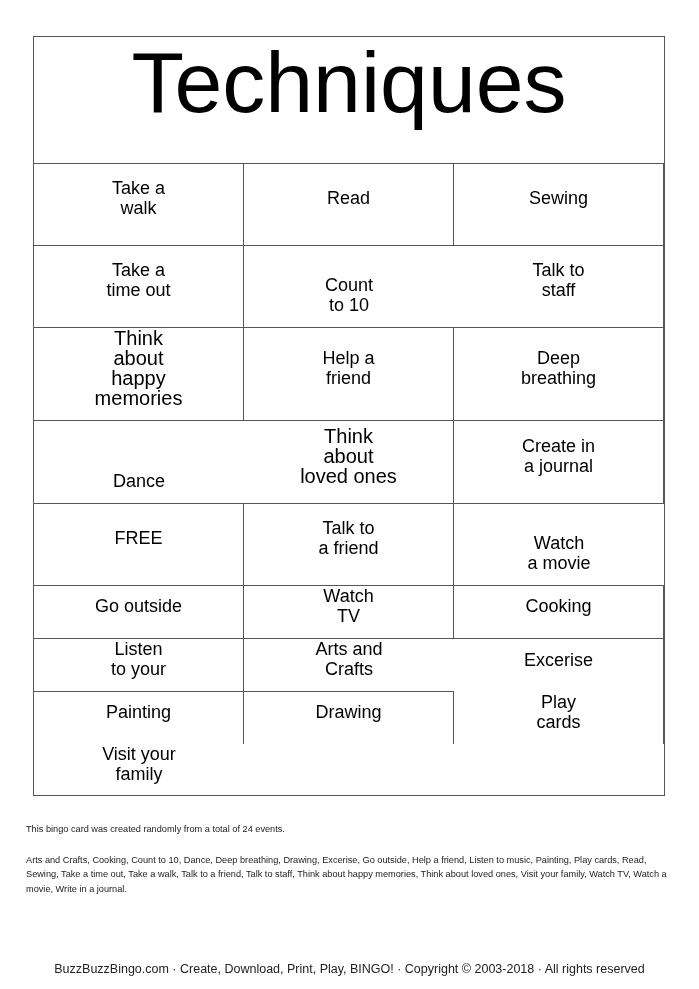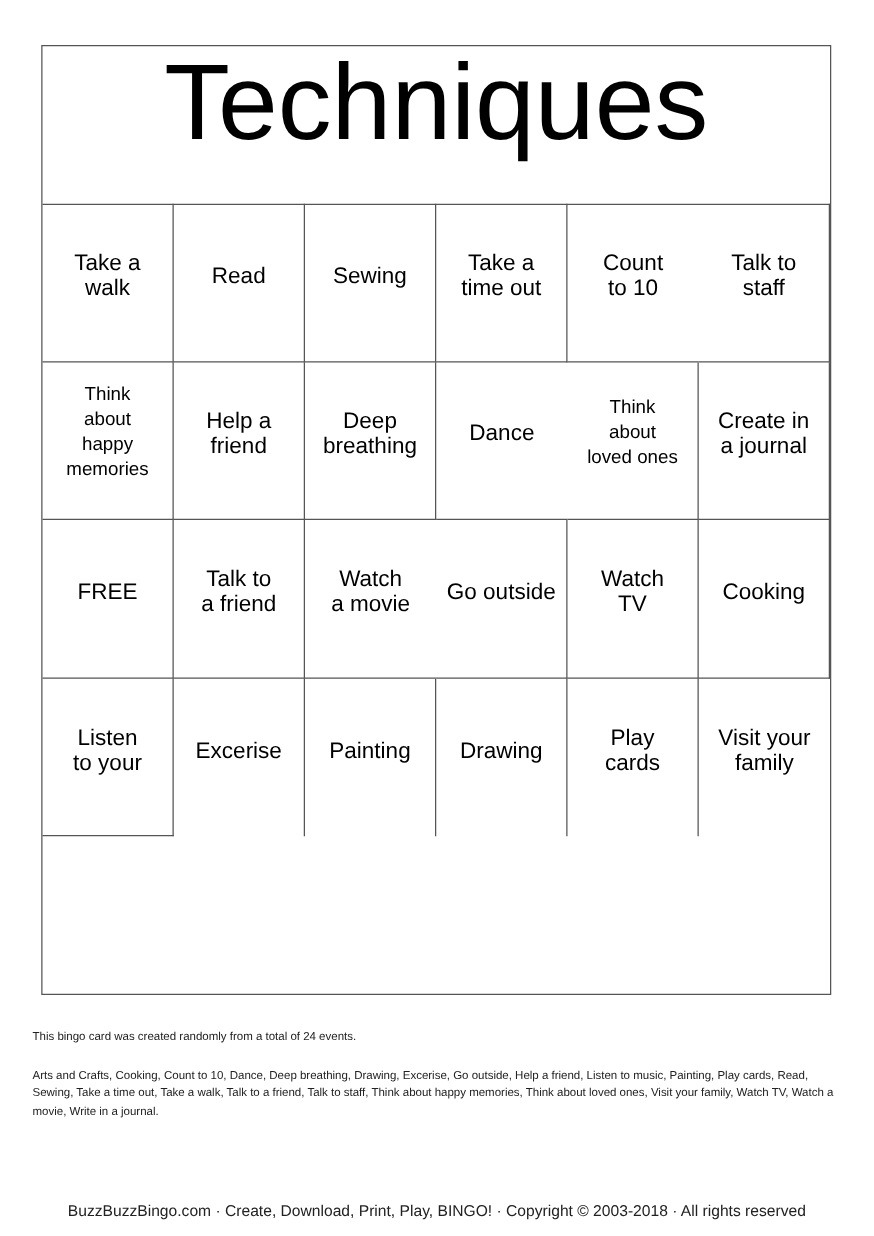--- a/index.html
+++ b/index.html
@@ -40,40 +40,40 @@
       letter-spacing: 0px;
       margin-top: 2px;
     }
     .grid {
       position: absolute;
       left: 0;
       top: 126px;
       width: 630px;
       height: 633px;
       display: grid;
-      grid-template-columns: repeat(6, 1fr);
+      grid-template-columns: repeat(3, 1fr);
       grid-template-rows: repeat(5, 1fr);
     }
     .cell {
       border-right: 1px solid #555555;
       border-bottom: 1px solid #555555;
       display: flex;
       flex-direction: column;
       align-items: center;
       justify-content: center;
       text-align: center;
       font-size: 18px;
       line-height: 20px;
       box-sizing: border-box;
       padding-bottom: 12px;
     }
-    .cell.col-5 { border-right: none; }
+    .cell.col-5 { border-right: none; justify-content: flex-end; }
     .cell.row-5 { border-bottom: none; }
     .cell.small {
-      font-size: 15px;
+      font-size: 20px;
       line-height: 20px;
     }
     .cell .line {
       display: block;
       white-space: nowrap;
     }
     .note {
       position: absolute;
       left: 10px;
       top: 806px;
@@ -167,20 +167,24 @@
         <span class="line">Watch</span>
         <span class="line">TV</span>
       </div>
       <div class="cell row-4 col-3">
         <span class="line">Cooking</span>
       </div>
       <div class="cell row-4 col-4">
         <span class="line">Listen</span>
         <span class="line">to your</span>
       </div>
+      <div class="cell row-4 col-5">
+        <span class="line">Arts and</span>
+        <span class="line">Crafts</span>
+      </div>
       <div class="cell row-5 col-1">
         <span class="line">Excerise</span>
       </div>
       <div class="cell row-5 col-2">
         <span class="line">Painting</span>
       </div>
       <div class="cell row-5 col-4">
         <span class="line">Drawing</span>
       </div>
       <div class="cell row-5 col-3">

